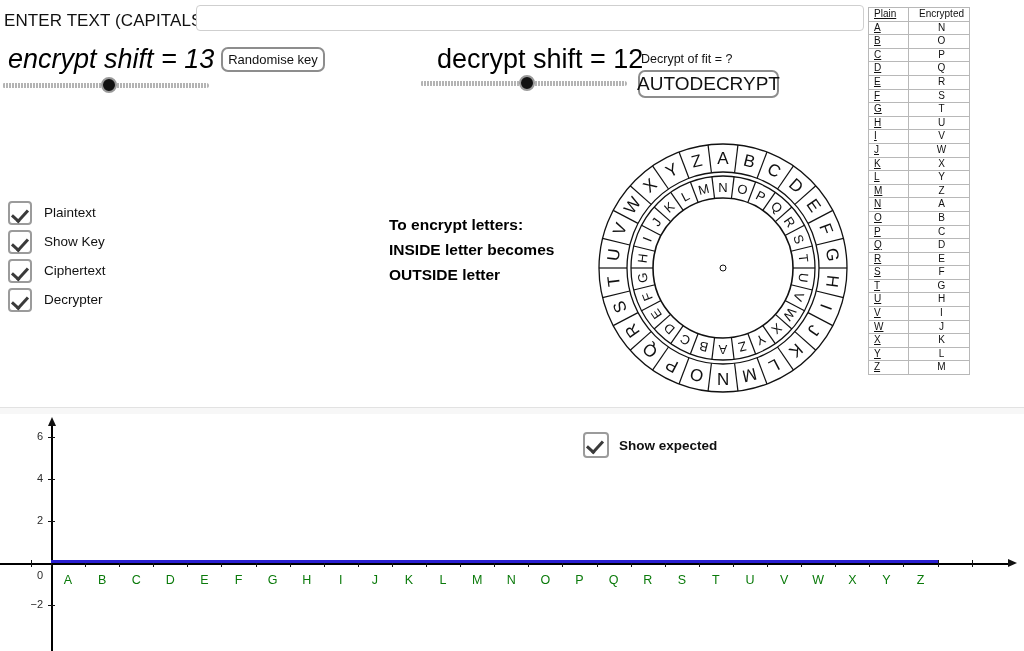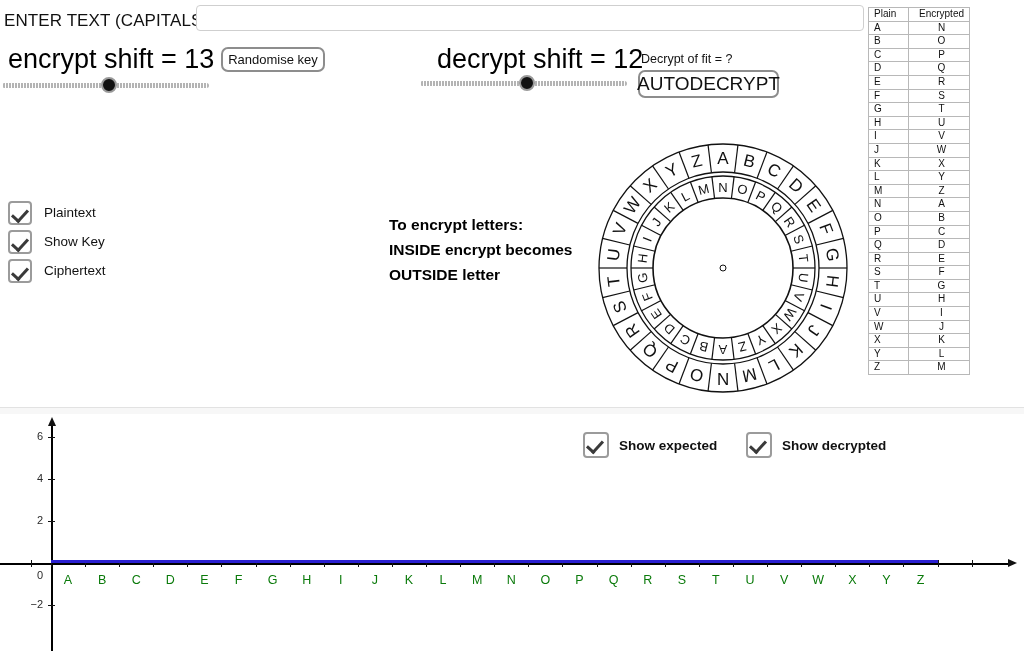--- a/index.html
+++ b/index.html
@@ -14,21 +14,21 @@
   #entry-label{left:4px;top:11px;font-size:17px;color:#111;letter-spacing:.1px;}
   #text-entry{
     left:196px;top:5px;width:668px;height:26px;box-sizing:border-box;
     border:1px solid #cfcfcf;border-radius:4px;background:#fff;
     font-family:"Liberation Sans", sans-serif;font-size:14px;padding:0 6px;
     color:#111;outline:none;
   }
 
   
   .big-title{font-size:27px;color:#000;white-space:nowrap;}
-  #encrypt-title{left:8px;top:44px;}
+  #encrypt-title{left:8px;top:44px;font-style:italic;}
   #decrypt-title{left:437px;top:44px;}
 
   .slider{height:16px;}
   .slider .track{
     position:absolute;left:0;top:6px;height:5px;width:100%;
     background:
       repeating-linear-gradient(90deg,#ffffff 0 1px,rgba(255,255,255,0) 1px 3px),
       #b4b4b4;
     border-radius:3px;
   }
@@ -69,21 +69,21 @@
   
   #wheel{left:598px;top:143px;width:250px;height:250px;}
 
   
   #key-table{left:868px;top:7px;border-collapse:collapse;}
   #key-table th,#key-table td{
     border:1px solid #b8b8b8;font-size:10px;font-weight:normal;
     color:#111;text-align:left;padding:0 0 0 5px;height:12.6px;line-height:12.6px;
   }
   #key-table th{font-size:10px;color:#111;}
-  #key-table td:first-child,#key-table th:first-child{width:34px;}
+  #key-table td:first-child,#key-table th:first-child{width:34px;text-decoration:underline;}
   #key-table td:last-child,#key-table th:last-child{width:55px;text-align:center;}
 
   
   #divider{left:0;top:407px;width:1024px;height:7px;
     background:#f7f7f7;border-top:1px solid #e2e2e2;border-bottom:1px solid #e2e2e2;}
 
   
   #graph{left:0;top:414px;width:1024px;height:237px;background:#fff;}
   .axis-line{position:absolute;background:#000;}
   .tick{position:absolute;width:1px;height:7px;background:#111;}
@@ -128,25 +128,29 @@
       <div class="opt-label">Plaintext</div>
     </div>
     <div class="opt">
       <div class="cbox checked"></div>
       <div class="opt-label">Show Key</div>
     </div>
     <div class="opt">
       <div class="cbox checked"></div>
       <div class="opt-label">Ciphertext</div>
     </div>
+    <div class="opt">
+      <div class="cbox checked"></div>
+      <div class="opt-label">Decrypter</div>
+    </div>
   </div>
 
 <div class="abs" id="instructions">
   <div>To encrypt letters:</div>
-  <div>INSIDE encrypt becomes</div>
+  <div>INSIDE letter becomes</div>
   <div>OUTSIDE letter</div>
 </div>
 
 <svg class="abs" id="wheel" viewBox="0 0 250 250">
     <circle cx="125" cy="125" r="124" fill="none" stroke="#111" stroke-width="1.3"></circle>
     <circle cx="125" cy="125" r="96" fill="none" stroke="#111" stroke-width="1.3"></circle>
     <circle cx="125" cy="125" r="92" fill="none" stroke="#111" stroke-width="1.3"></circle>
     <circle cx="125" cy="125" r="70" fill="none" stroke="#111" stroke-width="1.6"></circle>
     <line x1="113.428478695489" y1="29.699948086586815" x2="110.05345164833996" y2="1.9040996118413034" stroke="#111" stroke-width="1.2"></line>
     <text x="125" y="15" text-anchor="middle" dominant-baseline="central" font-family="&quot;Liberation Sans&quot;, sans-serif" font-size="17" fill="#111" transform="rotate(0,125,15)">A</text>
@@ -439,17 +443,13 @@
     <div class="xlab" style="left: 875.4px; top: 159px; color: rgb(10, 122, 10);">Y</div>
     <div class="tick" style="left: 903.45px; top: 146px;"></div>
     <div class="xlab" style="left: 909.5px; top: 159px; color: rgb(10, 122, 10);">Z</div>
     <div class="tick" style="left: 937.55px; top: 146px;"></div>
     <div class="tick" style="left: 971.65px; top: 146px;"></div>
     <div id="series-line" style="left: 50.95px; width: 886.6px; top: 146px; background: rgb(42, 31, 208);"></div>
     <div class="legend-item" style="left: 583px; top: 18px;">
       <div class="cbox checked" style="width: 26px; height: 26px;"></div>
       <div class="opt-label">Show expected</div>
     </div>
-    <div class="legend-item" style="left: 746px; top: 18px;">
-      <div class="cbox checked" style="width: 26px; height: 26px;"></div>
-      <div class="opt-label">Show decrypted</div>
-    </div>
   </div>
 
 </body></html>

